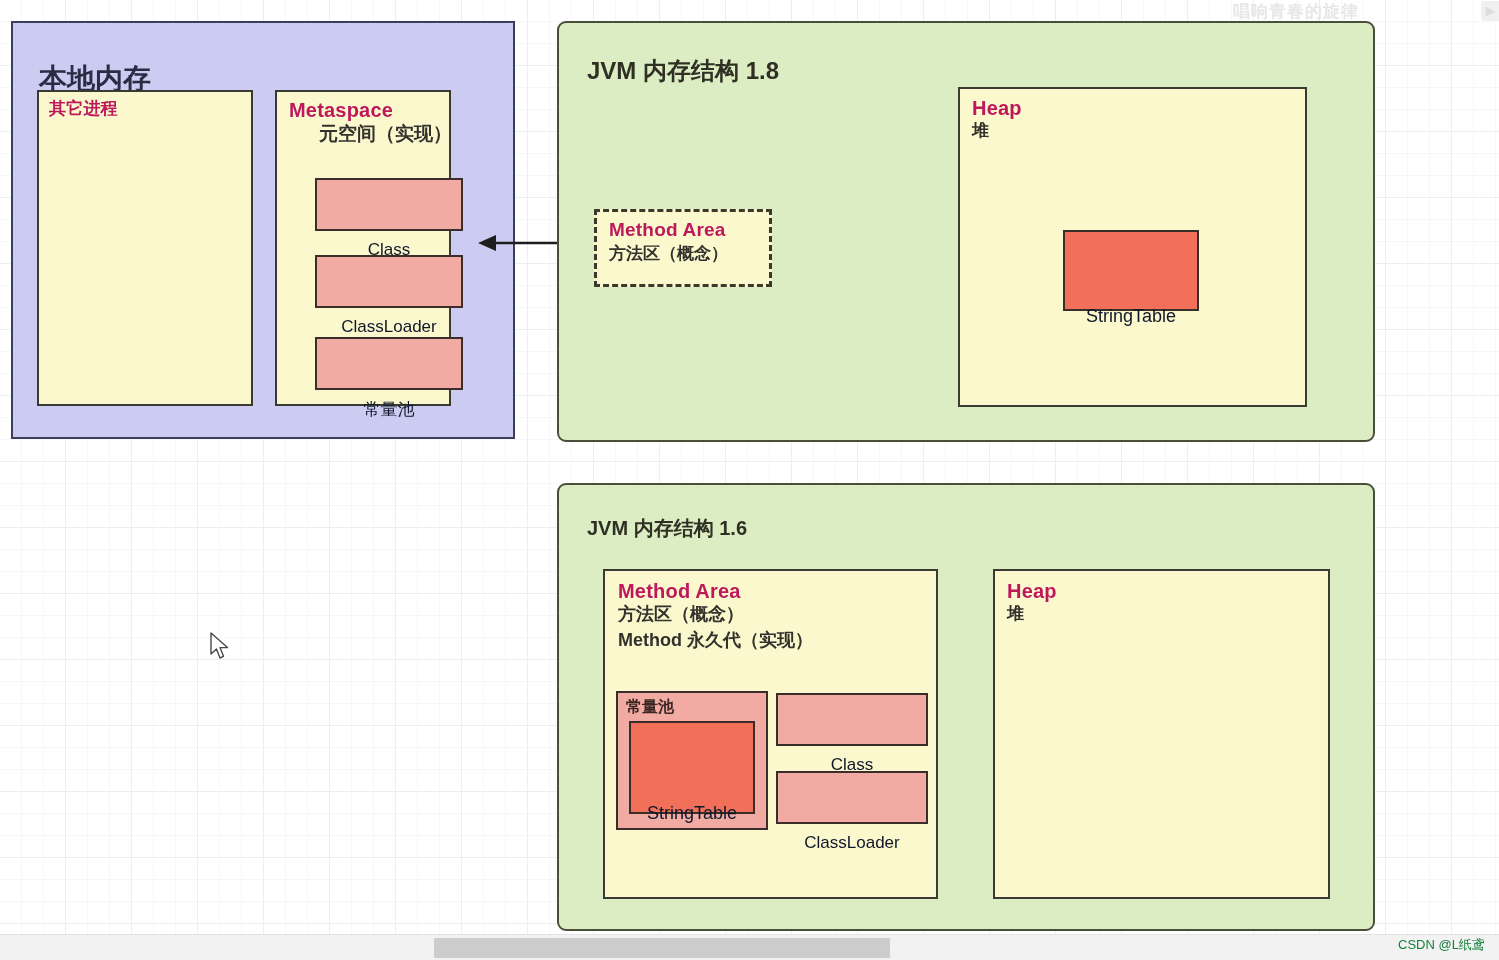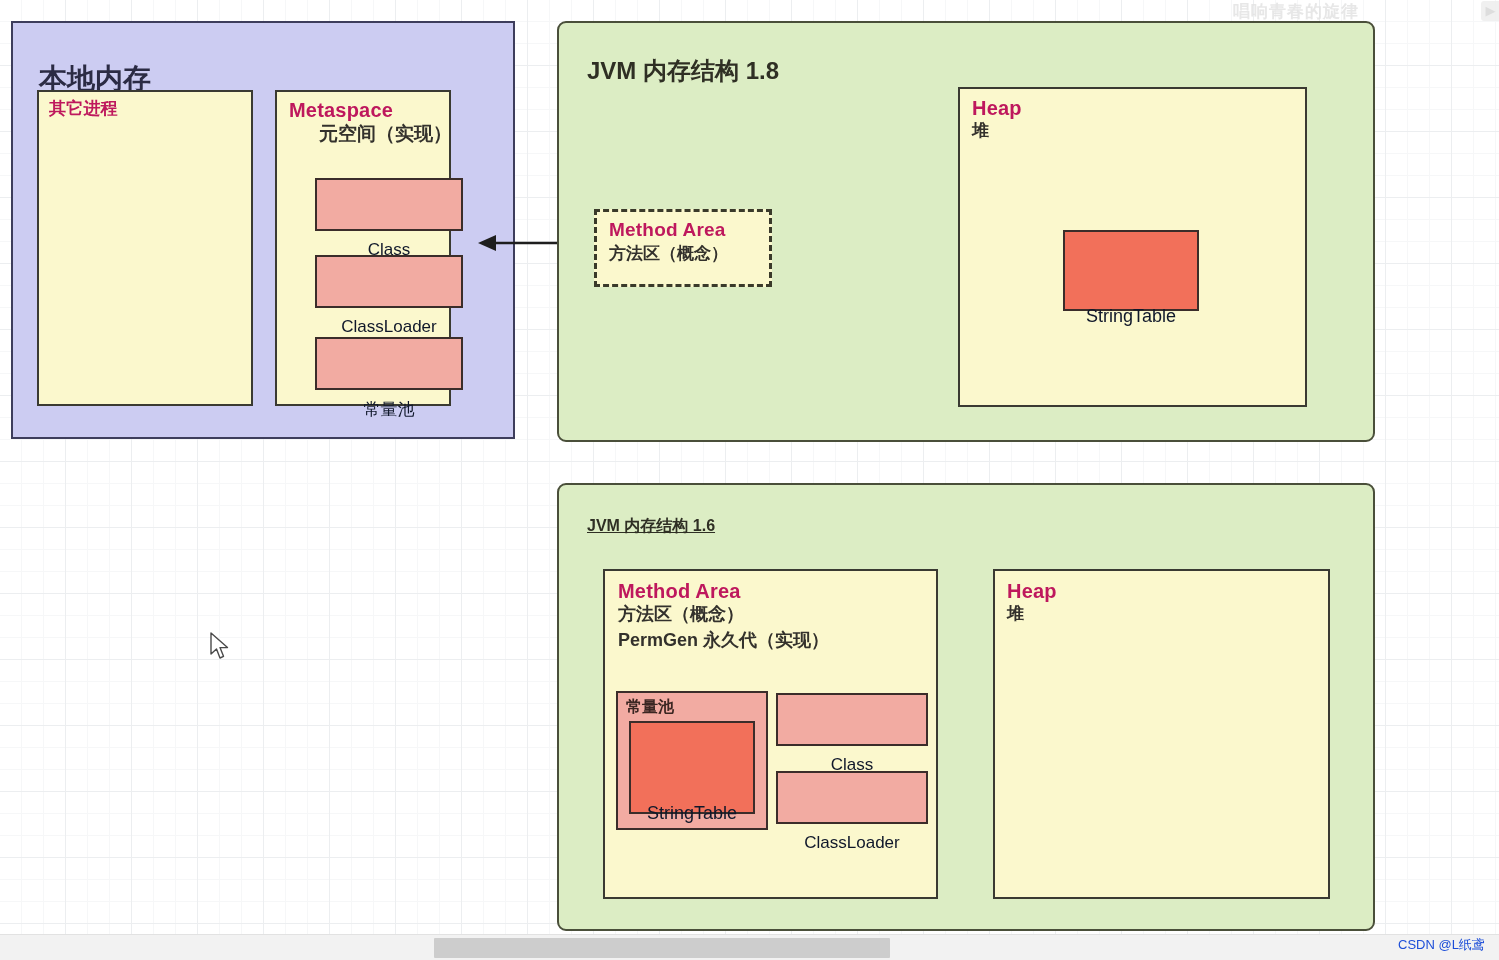--- a/index.html
+++ b/index.html
@@ -151,21 +151,21 @@
     height: 20px;
     background: #cdcdcd;
     border-radius: 1px;
   }
 
   
   #watermark {
     position: absolute;
     left: 1398px;
     top: 936px;
-    color: #1d4ed8;
+    color: #15803d;
     font-size: 13px;
     white-space: nowrap;
   }
 </style>
 </head>
 <body>
 
 <div id="canvas">
 
   <div class="box native" style="left:11px; top:21px; width:504px; height:418px;">
@@ -210,26 +210,26 @@
       <div class="label-hdr" style="left:12px; top:6px; font-size:20px;">Heap</div>
       <div class="label-sub" style="left:12px; top:31px; font-size:17px;">堆</div>
 
       <div class="box red" style="left:103px; top:141px; width:136px; height:81px;">
         <div class="box-center-label" style="font-size:18px;">StringTable</div>
       </div>
     </div>
   </div>
 
   <div class="box green" style="left:557px; top:483px; width:818px; height:448px;">
-    <div class="title-cn" style="left:28px; top:31px; font-size:16px; color:#2f2f24;text-decoration:underline;">JVM 内存结构 1.6</div>
+    <div class="title-cn" style="left:28px; top:31px; font-size:20px; color:#2f2f24;">JVM 内存结构 1.6</div>
 
     <div class="box yellow" style="left:44px; top:84px; width:335px; height:330px;">
       <div class="label-hdr" style="left:13px; top:7px; font-size:20px;">Method Area</div>
       <div class="label-sub" style="left:13px; top:32px; font-size:18px;">方法区（概念）</div>
-      <div class="label-sub" style="left:13px; top:58px; font-size:18px;">PermGen 永久代（实现）</div>
+      <div class="label-sub" style="left:13px; top:58px; font-size:18px;">Method 永久代（实现）</div>
 
       <div class="box pink" style="left:11px; top:120px; width:152px; height:139px;">
         <div class="box-tl-label" style="left:8px; top:4px; font-size:16px;">常量池</div>
         <div class="box red" style="left:11px; top:28px; width:126px; height:93px;">
           <div class="box-center-label" style="font-size:18px;">StringTable</div>
         </div>
       </div>
 
       <div class="box pink" style="left:171px; top:122px; width:152px; height:53px;">
         <div class="box-center-label" style="font-size:17px;">Class</div>

